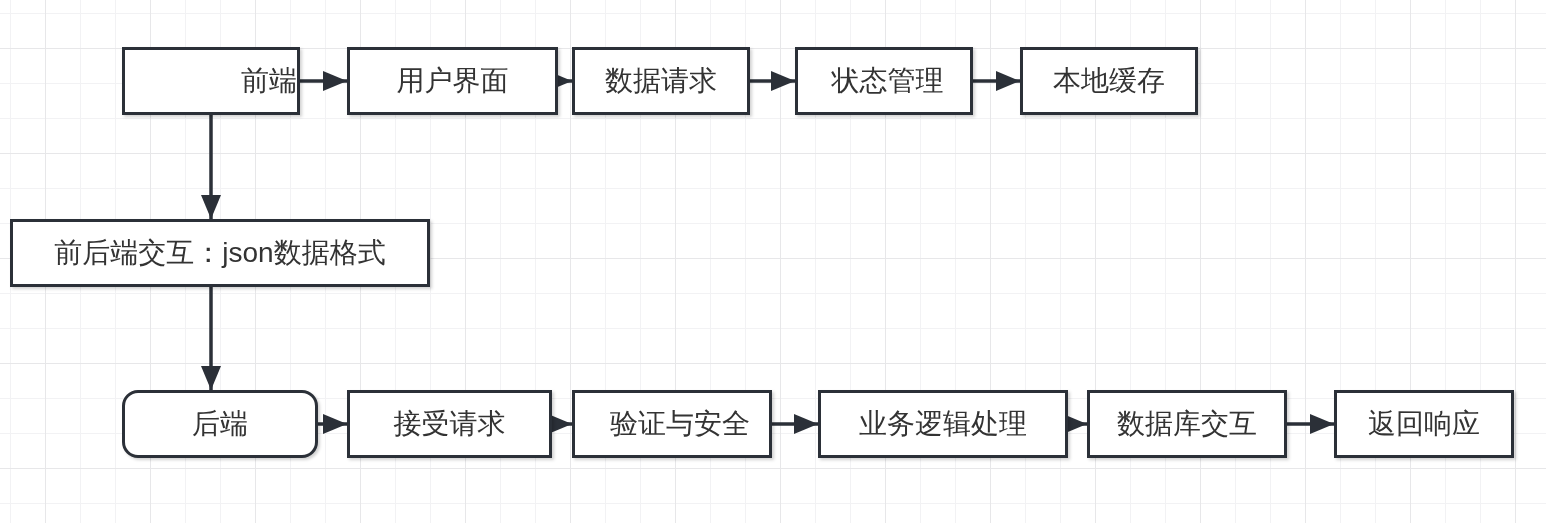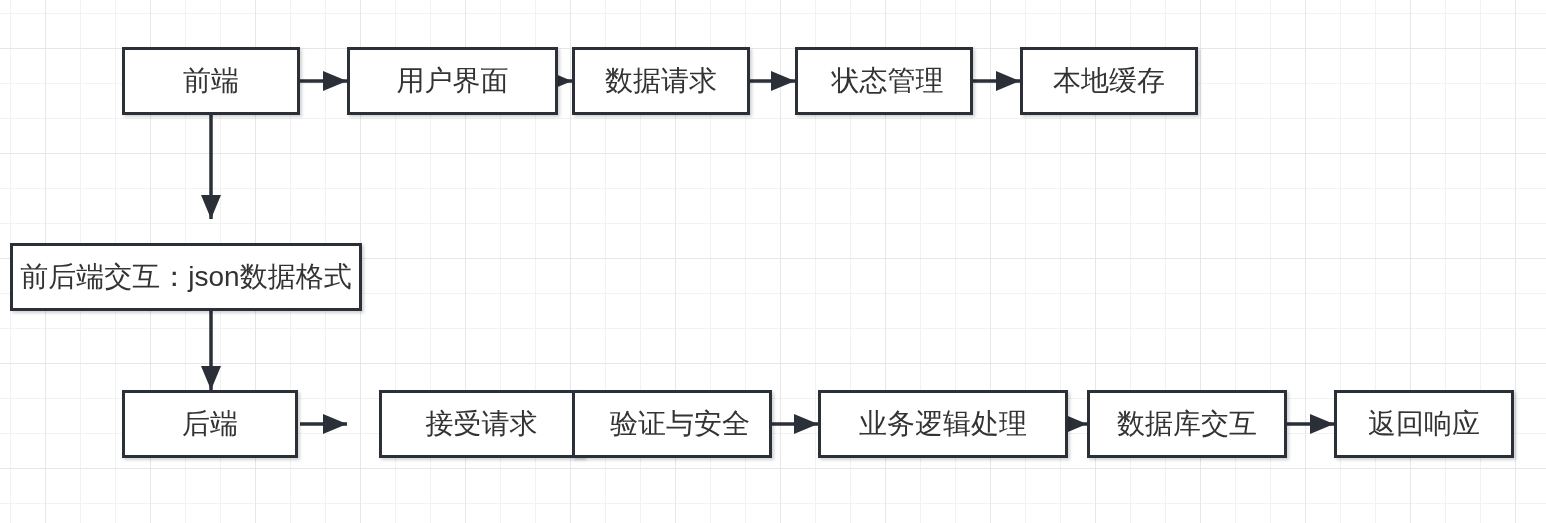--- a/index.html
+++ b/index.html
@@ -82,44 +82,44 @@
     <line x1="211" y1="113" x2="211" y2="219" stroke="#2b3038" stroke-width="3.5" marker-end="url(#ah)"></line>
     <line x1="211" y1="287" x2="211" y2="390" stroke="#2b3038" stroke-width="3.5" marker-end="url(#ah)"></line>
 
     <line x1="300" y1="424" x2="347" y2="424" stroke="#2b3038" stroke-width="3.5" marker-end="url(#ah)"></line>
     <line x1="524" y1="424" x2="572" y2="424" stroke="#2b3038" stroke-width="3.5" marker-end="url(#ah)"></line>
     <line x1="772" y1="424" x2="818" y2="424" stroke="#2b3038" stroke-width="3.5" marker-end="url(#ah)"></line>
     <line x1="1039" y1="424" x2="1087" y2="424" stroke="#2b3038" stroke-width="3.5" marker-end="url(#ah)"></line>
     <line x1="1287" y1="424" x2="1334" y2="424" stroke="#2b3038" stroke-width="3.5" marker-end="url(#ah)"></line>
   </svg>
 
-  <div class="node" style="left:122px; top:47px; width:178px;">
+  <div class="node" style="left:122px; top:47px; width:178px;justify-content:flex-end;">
     <span class="node-label">前端</span>
   </div>
   <div class="node" style="left:347px; top:47px; width:211px;">
     <span class="node-label">用户界面</span>
   </div>
   <div class="node" style="left:572px; top:47px; width:178px;">
     <span class="node-label">数据请求</span>
   </div>
   <div class="node" style="left:795px; top:47px; width:178px;padding-left:7px;">
     <span class="node-label">状态管理</span>
   </div>
   <div class="node" style="left:1020px; top:47px; width:178px;">
     <span class="node-label">本地缓存</span>
   </div>
 
-  <div class="node" style="left:10px; top:219px; width:352px;margin-top:24px;">
+  <div class="node" style="left:10px; top:219px; width:420px;">
     <span class="node-label">前后端交互：json数据格式</span>
   </div>
 
-  <div class="node" style="left:122px; top:390px; width:176px;">
+  <div class="node" style="left:122px; top:390px; width:196px;border-radius:16px;">
     <span class="node-label">后端</span>
   </div>
-  <div class="node" style="left:347px; top:390px; width:205px;margin-left:32px;">
+  <div class="node" style="left:347px; top:390px; width:205px;">
     <span class="node-label">接受请求</span>
   </div>
   <div class="node" style="left:572px; top:390px; width:200px;padding-left:16px;">
     <span class="node-label">验证与安全</span>
   </div>
   <div class="node" style="left:818px; top:390px; width:250px;">
     <span class="node-label">业务逻辑处理</span>
   </div>
   <div class="node" style="left:1087px; top:390px; width:200px;">
     <span class="node-label">数据库交互</span>

